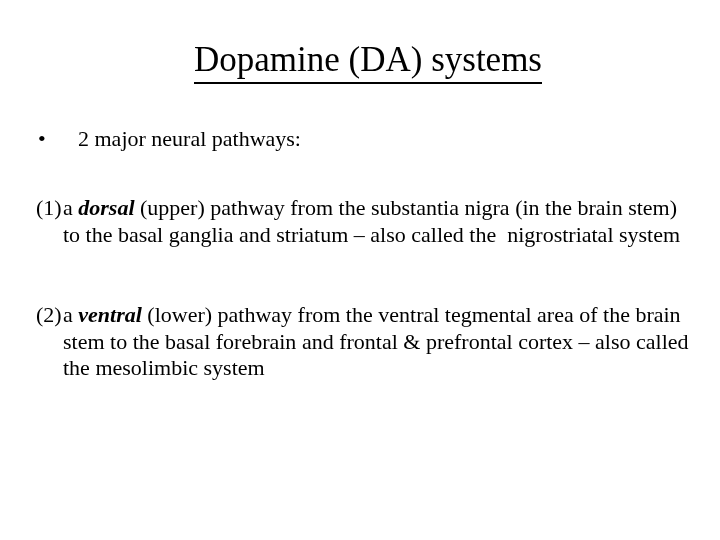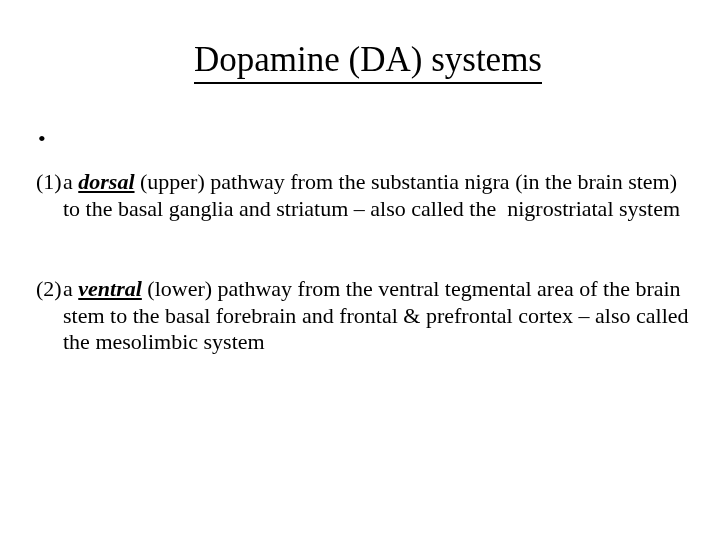--- a/index.html
+++ b/index.html
@@ -78,37 +78,37 @@
     position: absolute;
     left: 0;
     top: 0;
     font-size: 22px;
     line-height: 26.5px;
   }
 
   .spacer-1 { height: 43px; }
   .spacer-2 { height: 54px; }
 
-  .b  { font-weight: bold; font-style: italic; text-decoration: underline; }
+  .b  { font-weight: bold; font-style: italic; }
   .i  { }
   .n  { font-style: normal; font-weight: normal; }
 </style>
 </head>
 <body>
 
 <div id="slide">
 
   <div id="title-block">
     <h1 id="slide-title">Dopamine (DA) systems</h1>
   </div>
 
   <div id="body-block">
 
     <p class="bullet-para">
-      <span class="bullet-mark">•</span>
+      <span class="bullet-mark">•</span><span>2 major neural pathways:</span>
     </p>
 
     <div class="spacer-1"></div>
 
     <p class="num-para">
       <span class="num-mark">(1)</span><span class="n">a </span><span class="b">dorsal</span><span class="n"> (upper) pathway from the </span><span class="i">substantia nigra</span><span class="n"> (in the brain stem) to the </span><span class="i">basal ganglia</span><span class="n"> and </span><span class="i">striatum</span><span class="n"> – also called the&nbsp; </span><span class="i">nigrostriatal system</span>
     </p>
 
     <div class="spacer-2"></div>
 

